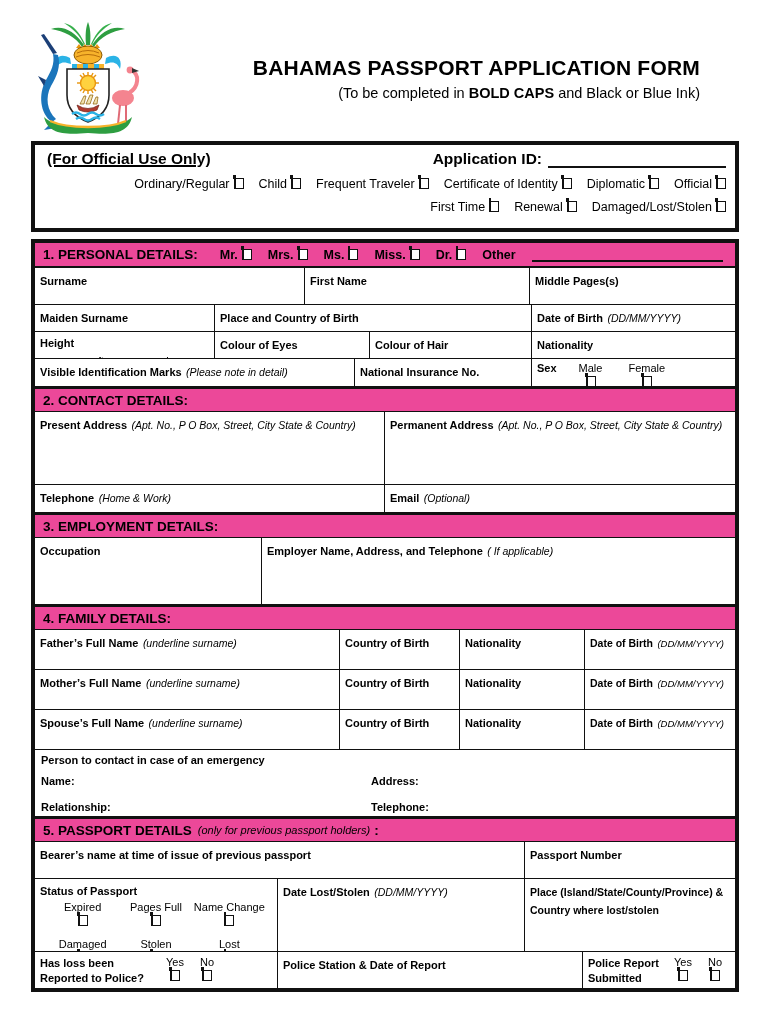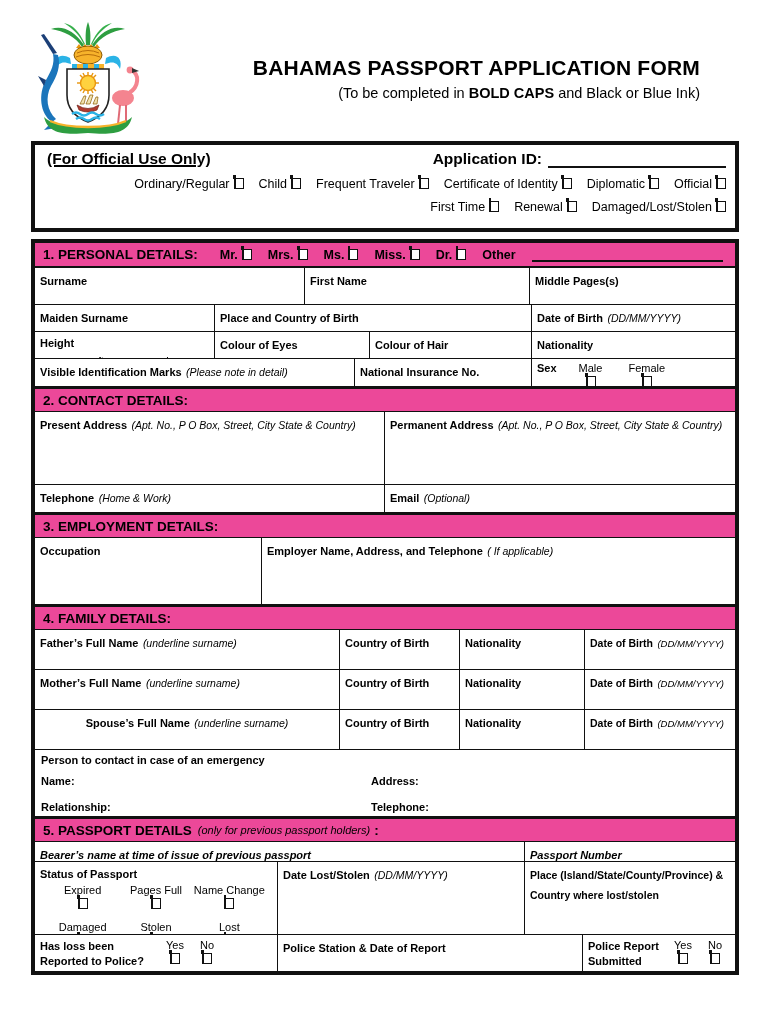--- a/index.html
+++ b/index.html
@@ -235,21 +235,21 @@
     </div>
 
     <div class="row" style="height:40px;">
       <div class="cell" style="width:304px;"><span class="lbl">Mother’s Full Name</span> <span class="it">(underline surname)</span></div>
       <div class="cell" style="width:120px;"><span class="lbl">Country of Birth</span></div>
       <div class="cell" style="width:125px;"><span class="lbl">Nationality</span></div>
       <div class="cell grow"><span class="lbl" style="font-size:10.5px;">Date of Birth</span> <span class="it" style="font-size:9.5px;">(DD/MM/YYYY)</span></div>
     </div>
 
     <div class="row" style="height:40px;">
-      <div class="cell" style="width:304px;text-align:center;"><span class="lbl">Spouse’s Full Name</span> <span class="it">(underline surname)</span></div>
+      <div class="cell" style="width:304px;"><span class="lbl">Spouse’s Full Name</span> <span class="it">(underline surname)</span></div>
       <div class="cell" style="width:120px;"><span class="lbl">Country of Birth</span></div>
       <div class="cell" style="width:125px;"><span class="lbl">Nationality</span></div>
       <div class="cell grow"><span class="lbl" style="font-size:10.5px;">Date of Birth</span> <span class="it" style="font-size:9.5px;">(DD/MM/YYYY)</span></div>
     </div>
 
     <div class="row" style="height:67px;">
       <div class="cell grow emg">
         <div class="lbl">Person to contact in case of an emergency</div>
         <div class="emgrid">
           <span class="lbl">Name:</span>
@@ -259,21 +259,21 @@
         </div>
       </div>
     </div>
 
     <div class="secbar">
       <span>5.  PASSPORT DETAILS</span>
       <span class="note">(only for previous passport holders)</span>
       <span style="margin-left:4px;">:</span>
     </div>
 
-    <div class="row" style="height:20px;font-style:italic;">
+    <div class="row" style="height:37px;">
       <div class="cell" style="width:489px;"><span class="lbl">Bearer’s name at time of issue of previous passport</span></div>
       <div class="cell grow"><span class="lbl">Passport Number</span></div>
     </div>
 
     <div class="row" style="height:73px;">
       <div class="cell" style="width:242px; padding-top:2px;">
         <span class="lbl">Status of Passport</span>
         <div class="statgrid">
           <span class="mini">
               <span>Expired</span>
@@ -295,21 +295,21 @@
               <span>Stolen</span>
               <span class="cb"></span>
             </span>
           <span class="mini">
               <span>Lost</span>
               <span class="cb"></span>
             </span>
         </div>
       </div>
       <div class="cell" style="width:247px;"><span class="lbl">Date Lost/Stolen</span> <span class="it">(DD/MM/YYYY)</span></div>
-      <div class="cell grow"><span class="lbl" style="font-size:10.5px; line-height:20px;">Place (Island/State/County/Province) &amp; Country where lost/stolen</span></div>
+      <div class="cell grow"><span class="lbl" style="font-size:10.5px; line-height:12px;">Place (Island/State/County/Province) &amp; Country where lost/stolen</span></div>
     </div>
 
     <div class="row last" style="height:36px;">
       <div class="cell flexcell" style="width:242px;">
         <span style="width:126px; line-height:13px;"><span class="lbl">Has loss been</span><br><span class="lbl">Reported to Police?</span></span>
         <span class="ynpair">
           <span class="mini">
               <span>Yes</span>
               <span class="cb"></span>
             </span>

